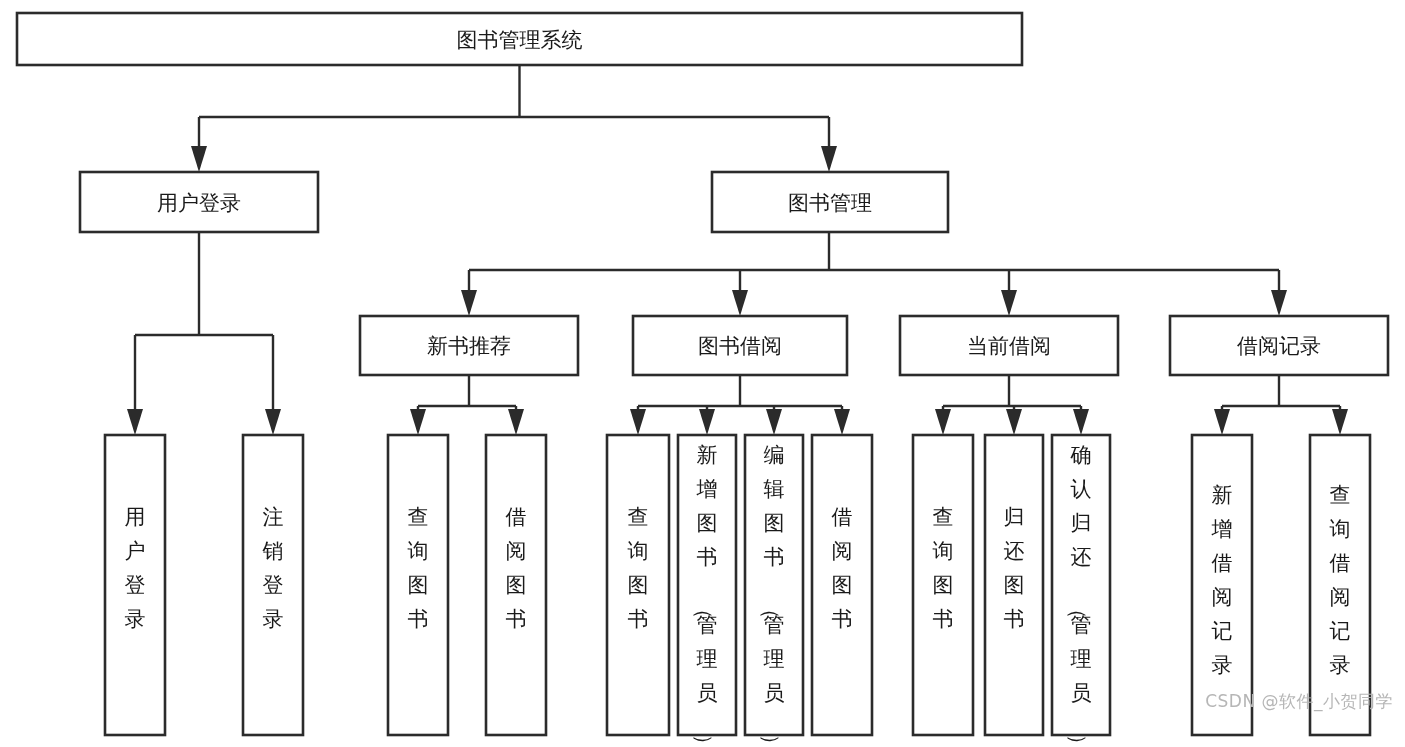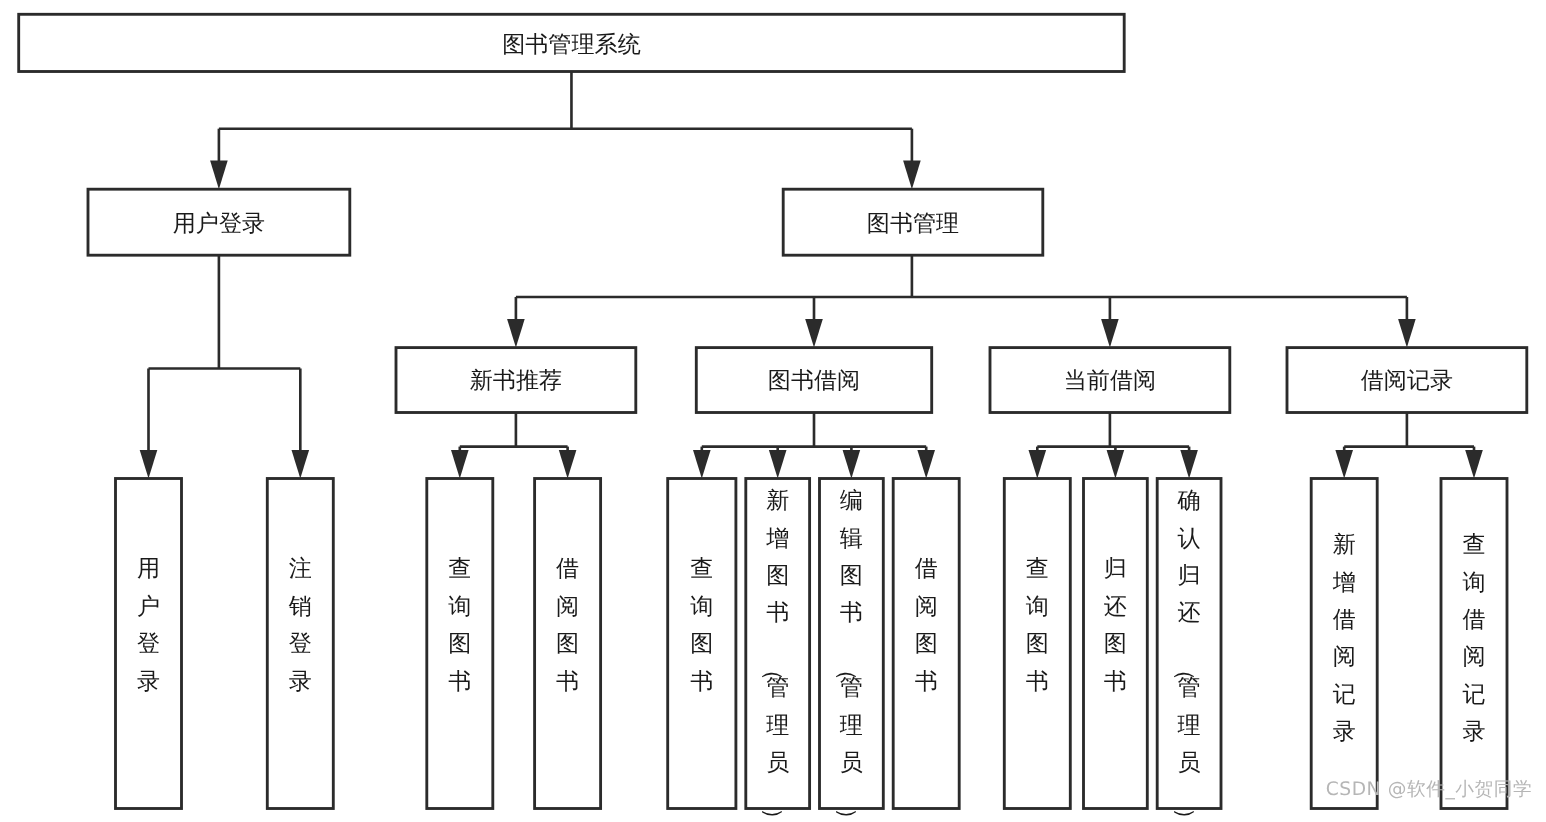--- a/index.html
+++ b/index.html
@@ -51,21 +51,21 @@
   }
   .node-label-v {
     font-family: "DejaVu Sans", "Liberation Sans", sans-serif;
     font-size: 21px;
     fill: #1a1a1a;
     text-anchor: middle;
   }
   .watermark-text {
     position: absolute;
     right: 12px;
-    bottom: 6px;
+    bottom: 22px;
     font-family: "DejaVu Sans", "Liberation Sans", sans-serif;
     font-size: 17px;
     color: #b6b6b6;
     letter-spacing: 0.5px;
     white-space: nowrap;
     user-select: none;
   }
 </style>
 </head>
 <body>

